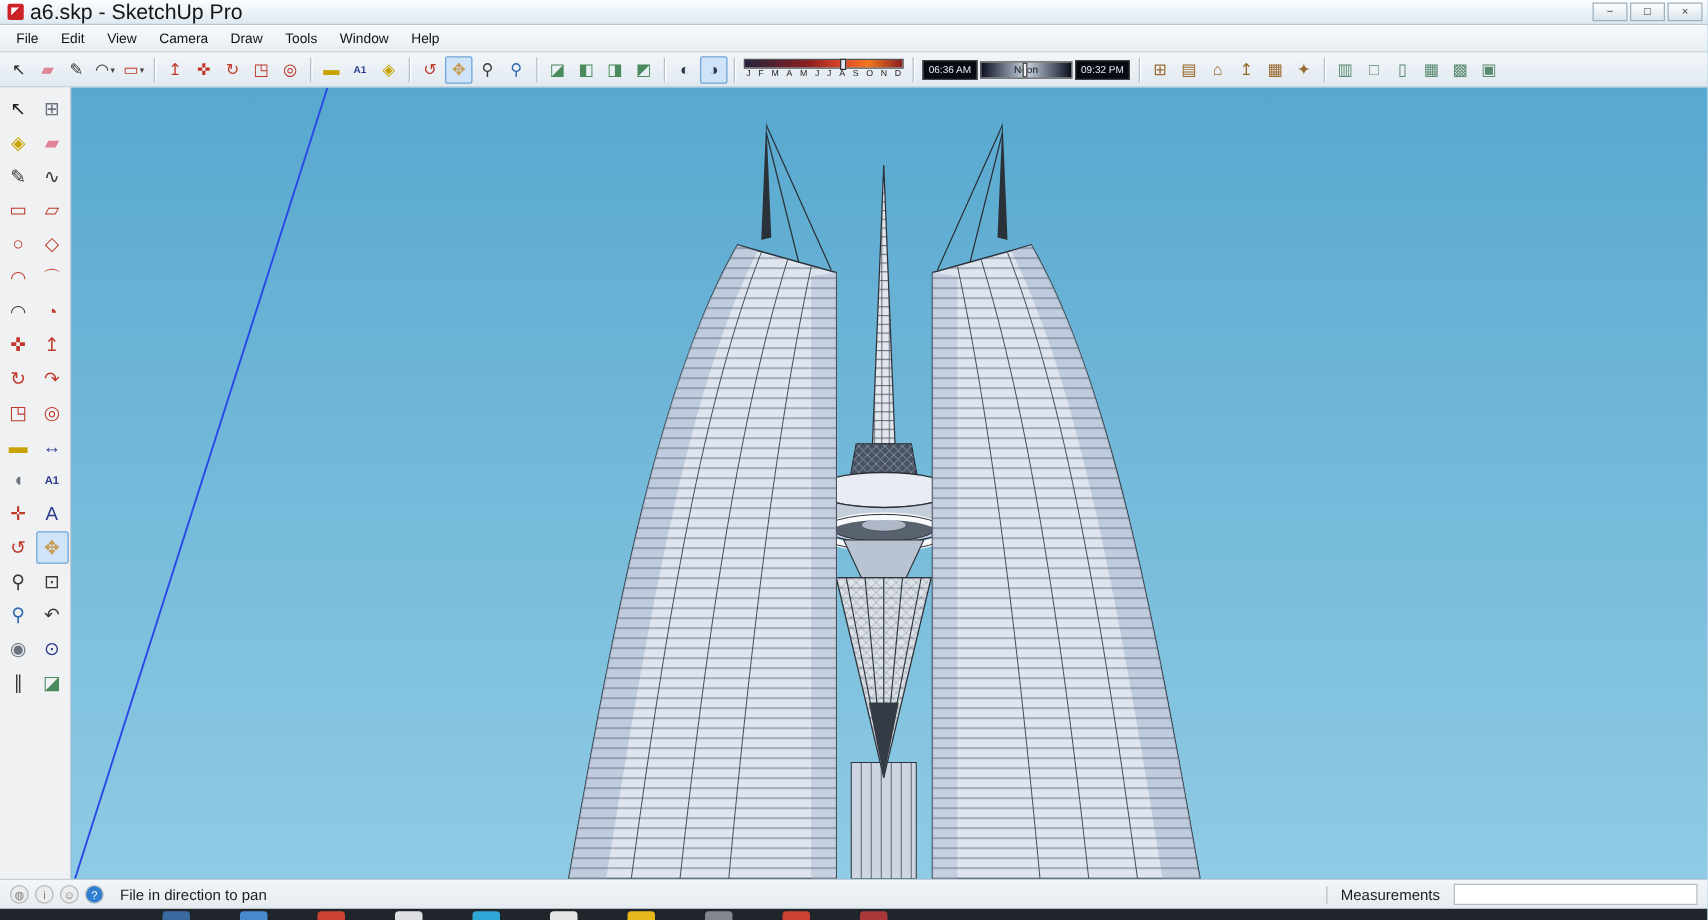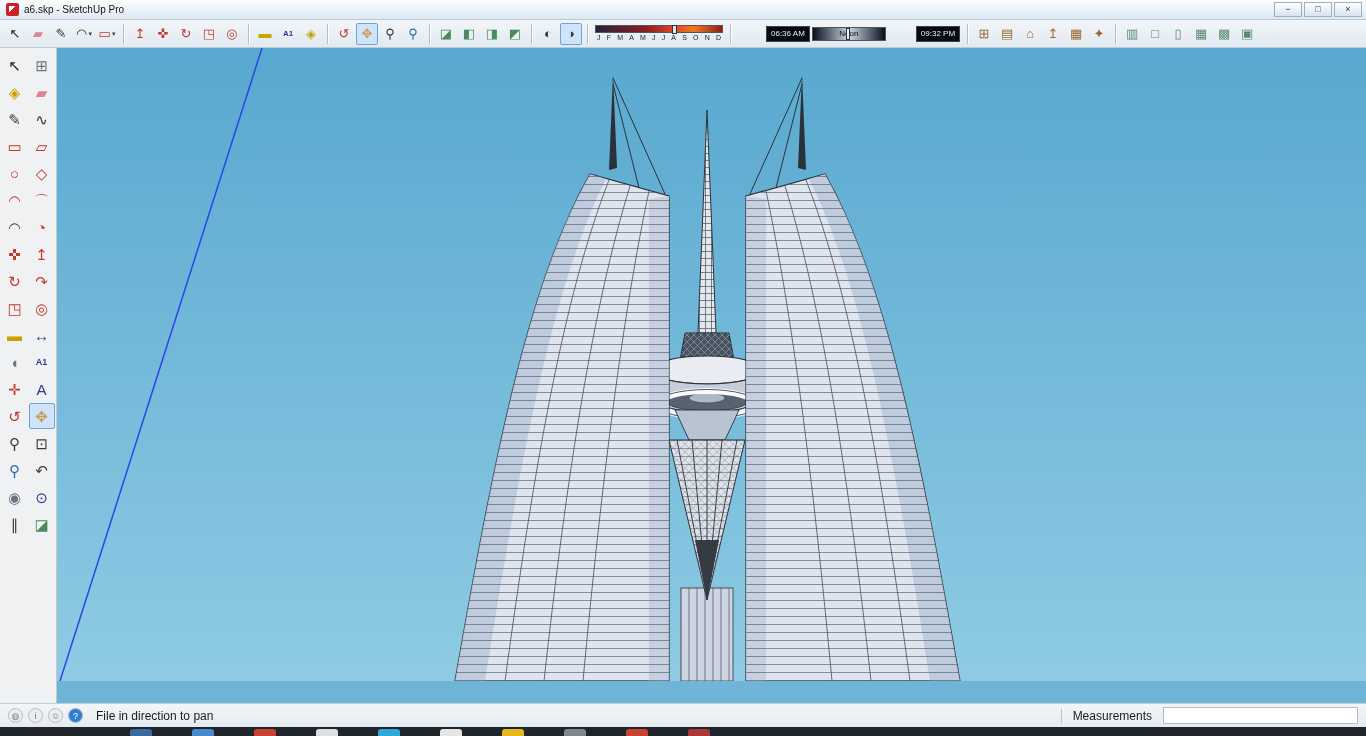--- a/index.html
+++ b/index.html
@@ -6,21 +6,21 @@
   html,body{width:1366px;height:736px;overflow:hidden;background:#fff;}
   body{font-family:"Liberation Sans",sans-serif;}
   .window{width:1366px;height:736px;display:flex;flex-direction:column;background:#eef2f7;}
 
   
   .titlebar{height:20px;display:flex;align-items:center;padding:0 4px;
     background:linear-gradient(#fbfdfe,#dde8f2);border-bottom:1px solid #b9c7d3;}
   .app-icon{width:13px;height:13px;background:#cc2127;border-radius:2px;margin:0 5px 0 2px;position:relative;flex:none;}
   .app-icon::after{content:"";position:absolute;left:3px;top:3px;width:7px;height:7px;
     background:linear-gradient(135deg,#fff 45%,rgba(255,255,255,0) 45%);}
-  .title{font-size:10px;color:#141414;}
+  .title{font-size:17px;color:#141414;}
   .win-controls{margin-left:auto;display:flex;gap:2px;}
   .win-btn{width:28px;height:15px;border:1px solid #9fb0bf;background:linear-gradient(#ffffff,#d9e4ed);
     font-size:9px;line-height:12px;text-align:center;color:#333;}
 
   
   .menubar{height:22px;display:flex;align-items:center;background:linear-gradient(#f7fafc,#e7eef4);
     border-bottom:1px solid #c3ced8;padding-left:4px;}
   .menu-item{font-size:11px;padding:4px 9px;color:#111;cursor:default;}
 
   
@@ -36,21 +36,21 @@
   .dd{font-size:7px;color:#444;margin-left:1px;}
 
   
   .shadow-date{width:128px;display:flex;flex-direction:column;gap:1px;margin:0 2px;flex:none;}
   .date-strip{height:8px;border:1px solid #555;position:relative;
     background:linear-gradient(90deg,#23233f,#8c1f1f 40%,#e0452a 62%,#f07820 78%,#8c1f1f 100%);}
   .date-thumb{position:absolute;left:60%;top:-1px;width:5px;height:9px;background:#dfe6ee;border:1px solid #333;}
   .date-months{display:flex;justify-content:space-between;padding:0 2px;}
   .mo{font-size:7px;color:#222;line-height:8px;}
   .shadow-time{display:flex;align-items:center;gap:2px;margin:0 2px;flex:none;}
-  .time-box{background:#060a12;color:#e8edf5;font-size:8px;padding:3px 4px;border:1px solid #444;line-height:1;margin-left:28px;}
+  .time-box{background:#060a12;color:#e8edf5;font-size:8px;padding:3px 4px;border:1px solid #444;line-height:1;}
   .time-strip{width:74px;height:14px;border:1px solid #555;position:relative;
     background:linear-gradient(90deg,#0a0f1e,#c9d4e2 50%,#0a0f1e);display:flex;align-items:center;justify-content:center;}
   .noon{font-size:8px;color:#111;line-height:1;}
   .time-thumb{position:absolute;left:46%;top:0;width:4px;height:12px;background:#eef2f7;border:1px solid #333;}
 
   
   .main{flex:1;display:flex;min-height:0;}
   .palette{width:57px;background:#f0f1f2;border-right:1px solid #c5c9cd;display:grid;
     grid-template-columns:26px 26px;justify-content:center;align-content:start;padding-top:4px;gap:1px;}
   .pal-tool{width:26px;height:26px;display:flex;align-items:center;justify-content:center;
@@ -84,20 +84,30 @@
   <div class="titlebar">
     <span class="app-icon"></span>
     <span class="title">a6.skp - SketchUp Pro</span>
     <div class="win-controls" id="win-controls">
         <div class="win-btn">−</div>
         <div class="win-btn">□</div>
         <div class="win-btn">×</div>
       </div>
   </div>
 
+  <div class="menubar" id="menubar">
+      <div class="menu-item">File</div>
+      <div class="menu-item">Edit</div>
+      <div class="menu-item">View</div>
+      <div class="menu-item">Camera</div>
+      <div class="menu-item">Draw</div>
+      <div class="menu-item">Tools</div>
+      <div class="menu-item">Window</div>
+      <div class="menu-item">Help</div>
+    </div>
 
   <div class="toolbar" id="toolbar">
       <div class="tb-group">
         <div class="tb-btn">
           <span class="glyph" style="color: rgb(27, 27, 27);">↖</span>
         </div>
         <div class="tb-btn">
           <span class="glyph" style="color: rgb(224, 131, 148);">▰</span>
         </div>
         <div class="tb-btn">

